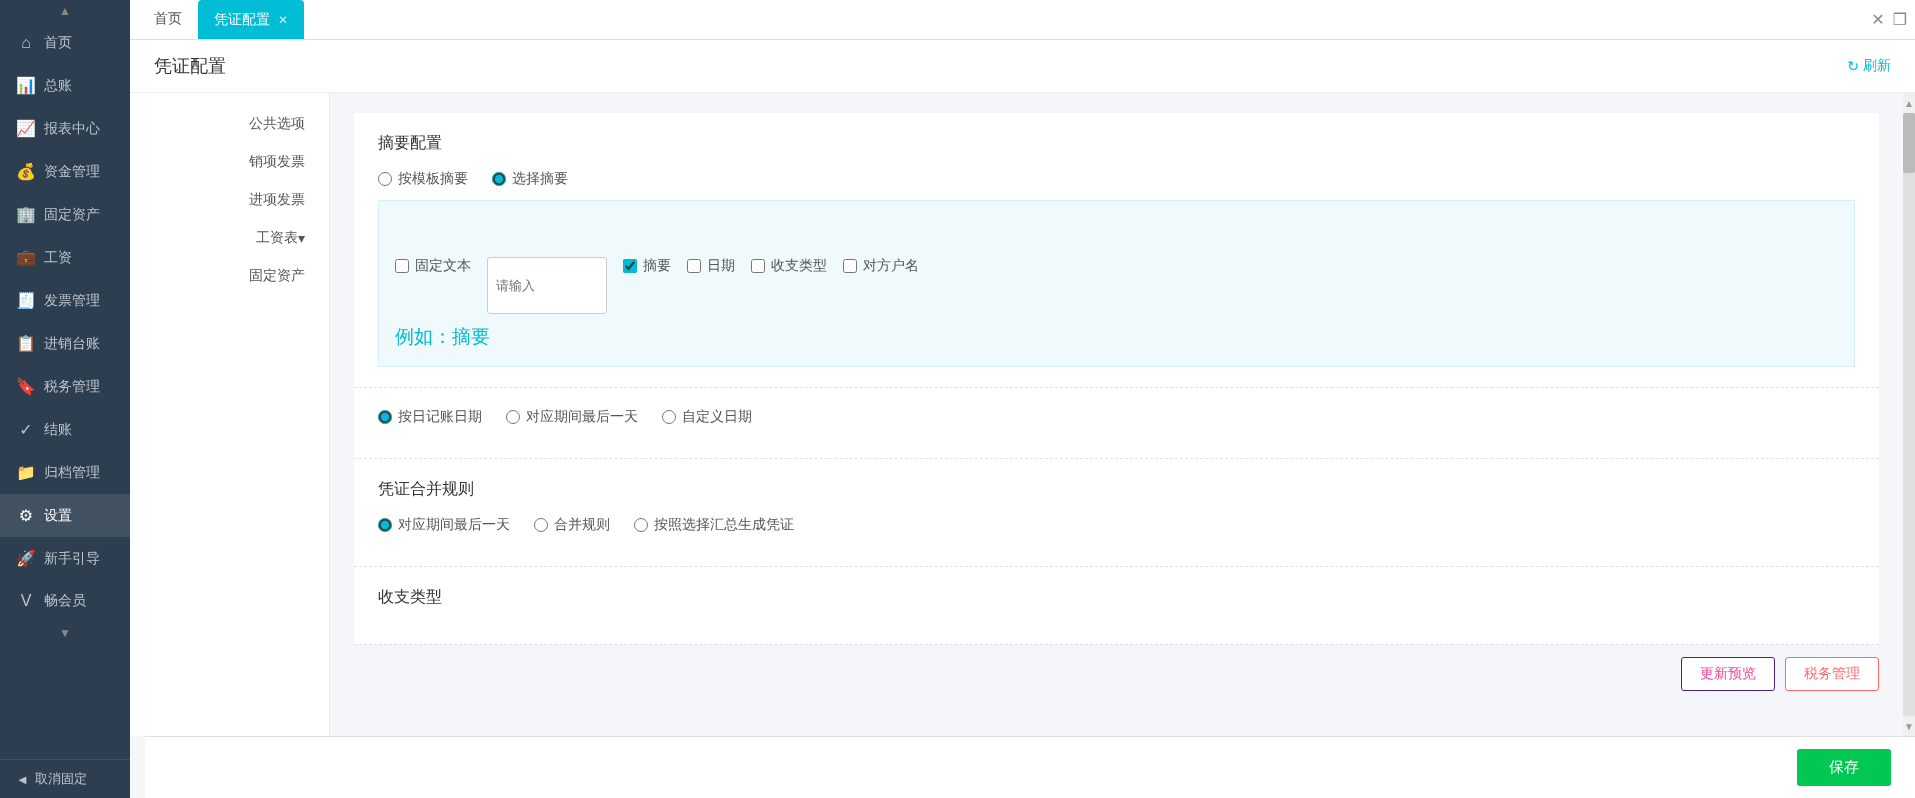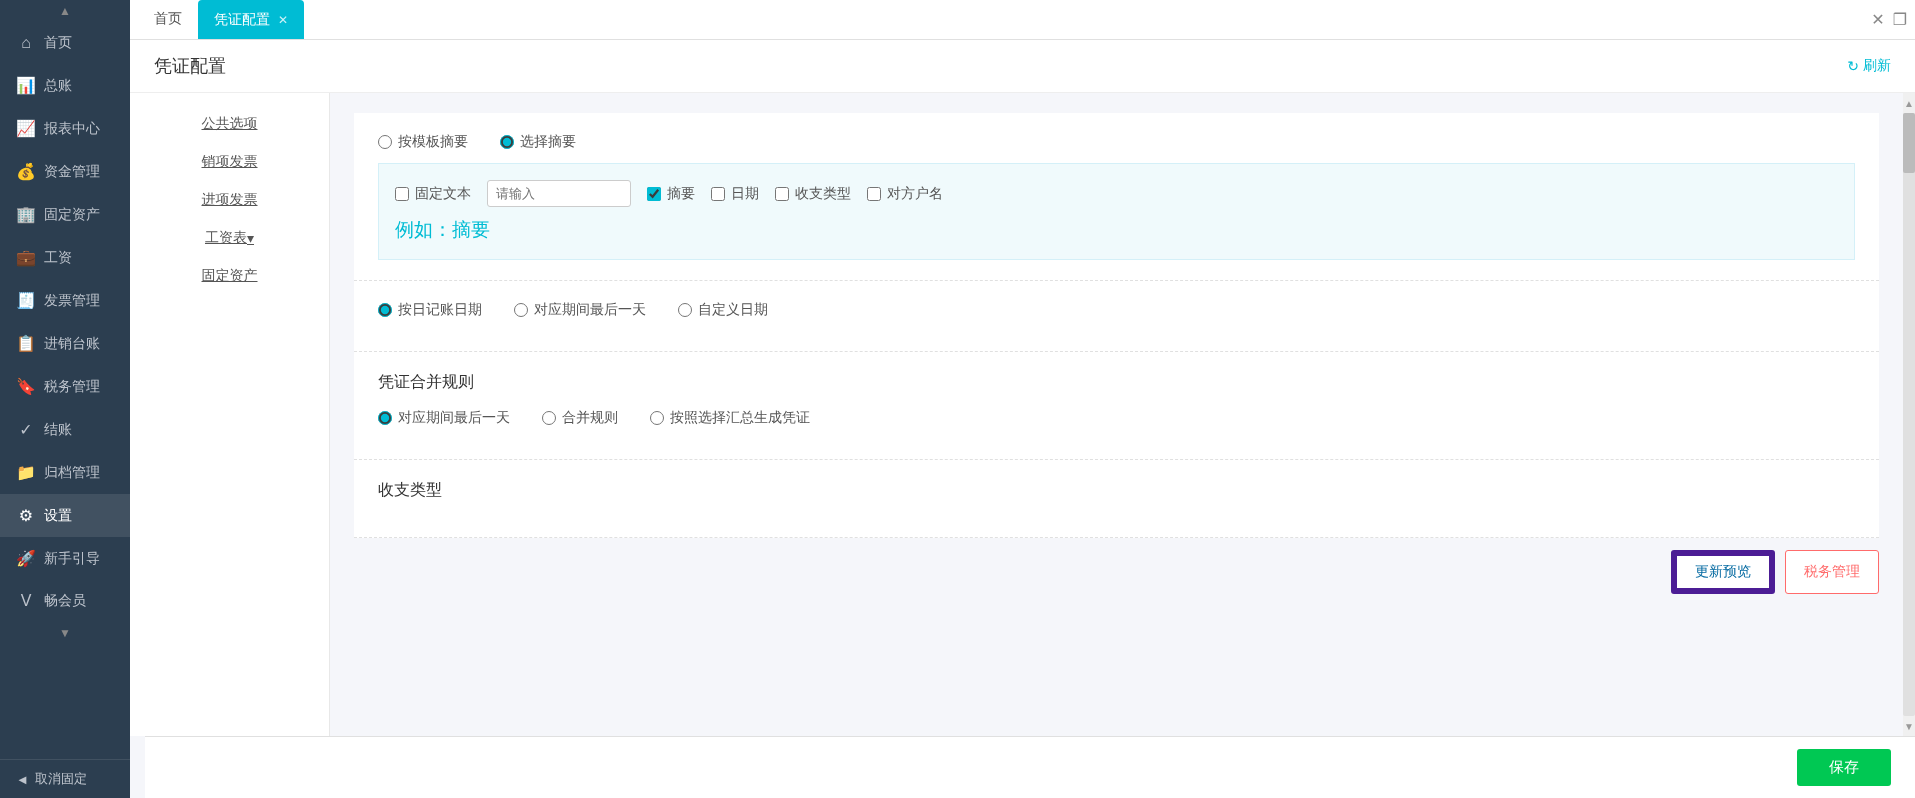--- a/index.html
+++ b/index.html
@@ -143,22 +143,21 @@
       flex-shrink: 0;
       padding: 12px 0;
     }
     .left-nav-item {
       padding: 10px 24px;
       cursor: pointer;
       color: #555;
       font-size: 14px;
       display: flex;
       align-items: center;
-      justify-content: center;
-      text-decoration: underline;
+      justify-content: flex-end;
     }
     .left-nav-item.active {
       background: #00bcd4;
       color: #fff;
     }
 
     
     .right-content {
       flex: 1;
       overflow-y: auto;
@@ -178,21 +177,21 @@
       font-size: 16px;
       font-weight: 500;
       color: #333;
       margin-bottom: 16px;
     }
 
     
     .radio-group {
       display: flex;
       align-items: flex-end;
-      gap: 32px;
+      gap: 24px;
       margin-bottom: 12px;
     }
     .radio-item {
       display: flex;
       align-items: center;
       gap: 6px;
       cursor: pointer;
       color: #555;
     }
     .radio-input {
@@ -223,25 +222,26 @@
       color: #555;
     }
     .checkbox-input {
       width: 14px; height: 14px;
       accent-color: #00bcd4;
       cursor: pointer;
     }
     .text-input {
       border: 1px solid #ccc;
       border-radius: 3px;
-      padding: 5px 8px;
+      padding: 20px 8px;
       font-size: 13px;
-      width: 144px;
+      width: 120px;
       color: #999;
       outline: none;
+      margin-top: 40px;
     }
     .example-text {
       color: #00bcd4;
       font-size: 19px;
       margin-top: 10px;
     }
 
     
     .bottom-action-bar {
       background: #fff;
@@ -256,22 +256,22 @@
     .btn {
       padding: 7px 18px;
       border-radius: 3px;
       cursor: pointer;
       font-size: 14px;
       border: none;
       outline: none;
     }
     .btn-default {
       background: #fff;
-      border: 6px solid #4c1d95;
-      color: #0369a1;
+      border: 1px solid #4c1d95;
+      color: #ec4899;
     }
     .btn-danger {
       background: #fff;
       border: 1px solid #ff6b6b;
       color: #ff6b6b;
     }
     .btn-primary {
       background: #00c853;
       color: #fff;
       border: none;
@@ -433,20 +433,21 @@
           <span>▾</span>
         </div>
         <div class="left-nav-item">
           <span>固定资产</span>
         </div>
       </div>
 
       <div class="right-content">
 
         <div class="section">
+          <div class="section-title">摘要配置</div>
 
           <div class="radio-group">
             <label class="radio-item">
               <input type="radio" class="radio-input" name="abstract-mode" style="">
               <span>按模板摘要</span>
             </label>
             <label class="radio-item">
               <input type="radio" class="radio-input" name="abstract-mode" checked="" style="">
               <span>选择摘要</span>
             </label>

